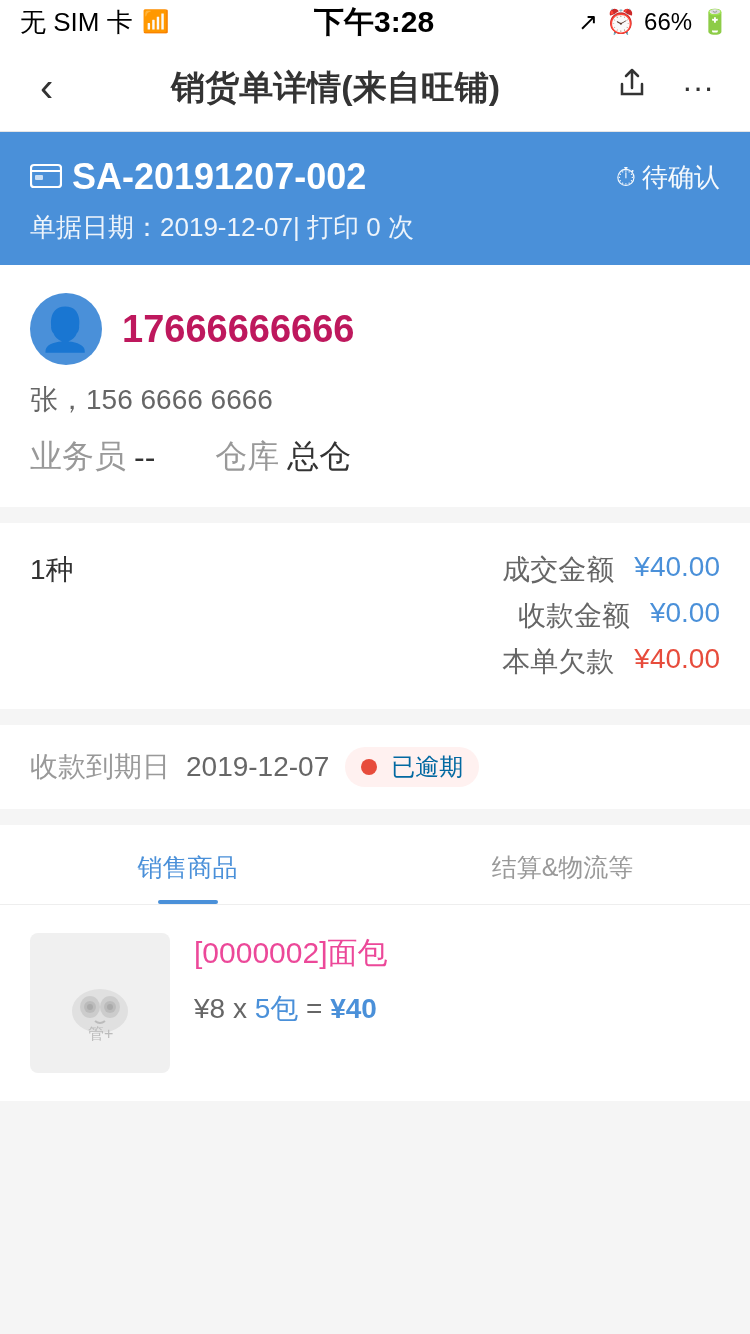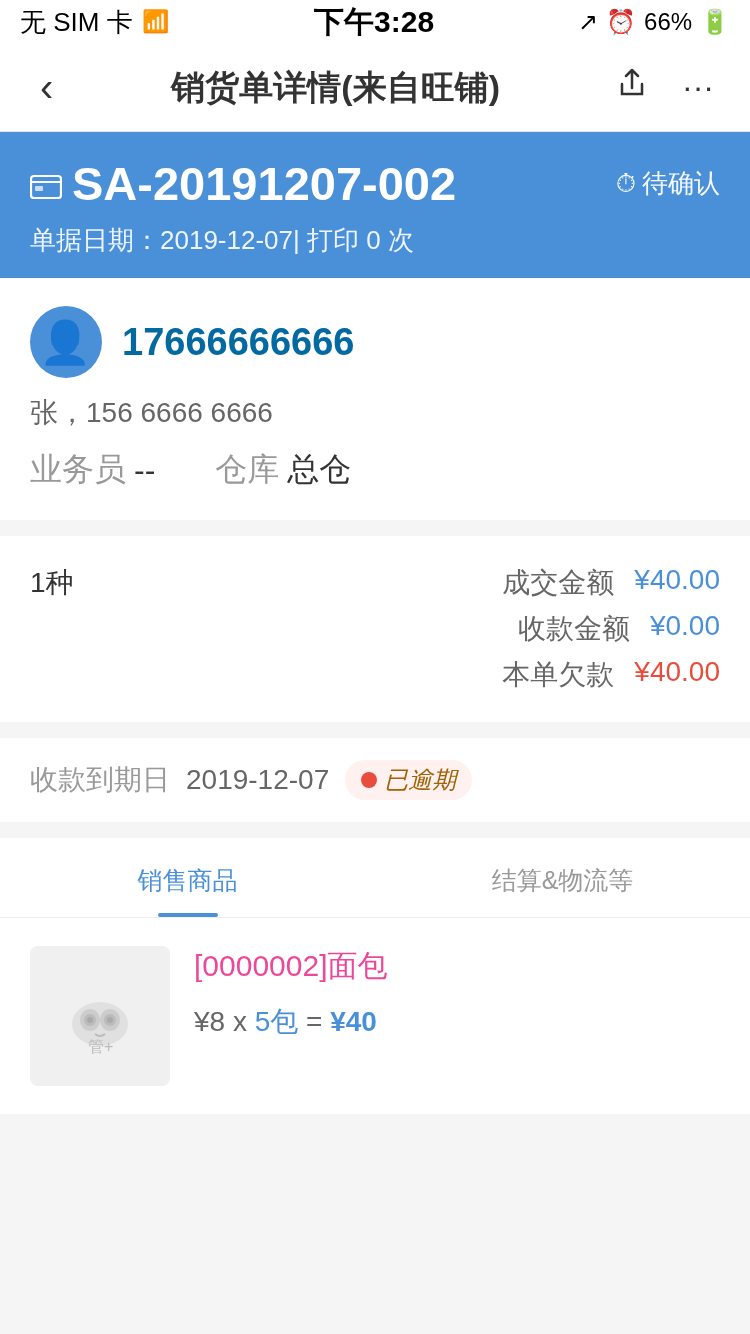--- a/index.html
+++ b/index.html
@@ -66,21 +66,21 @@
       padding: 24px 30px 20px;
       color: #fff;
     }
     .order-id-row {
       display: flex;
       align-items: center;
       justify-content: space-between;
       margin-bottom: 12px;
     }
     .order-id {
-      font-size: 47px;
+      font-size: 36px;
       font-weight: 700;
       display: flex;
       align-items: center;
       gap: 10px;
     }
     .order-status {
       font-size: 26px;
       display: flex;
       align-items: center;
       gap: 6px;
@@ -110,21 +110,21 @@
       background: #4A90D9;
       display: flex;
       align-items: center;
       justify-content: center;
       flex-shrink: 0;
     }
     .avatar-icon { font-size: 42px; color: #fff; }
     .customer-phone {
       font-size: 38px;
       font-weight: 600;
-      color: #0369a1;
+      color: #be185d;
     }
     .customer-name {
       font-size: 28px;
       color: #666;
       margin-bottom: 16px;
     }
     .customer-meta {
       display: flex;
       gap: 60px;
       font-size: 32px;
@@ -160,27 +160,26 @@
       display: flex;
       align-items: center;
       gap: 16px;
       font-size: 28px;
       color: #666;
     }
     .due-label { color: #999; }
     .overdue-badge {
       display: inline-flex;
       align-items: center;
-      gap: 7px;
+      gap: 14px;
       background: #fff1f0;
-      color: #a16207;
+      color: #0369a1;
       border-radius: 20px;
       padding: 4px 16px;
       font-size: 24px;
-      font-style: italic;
     }
     .overdue-dot {
       width: 16px; height: 16px;
       background: #e74c3c;
       border-radius: 50%;
       display: inline-block;
     }
 
     
     .tabs-container {

